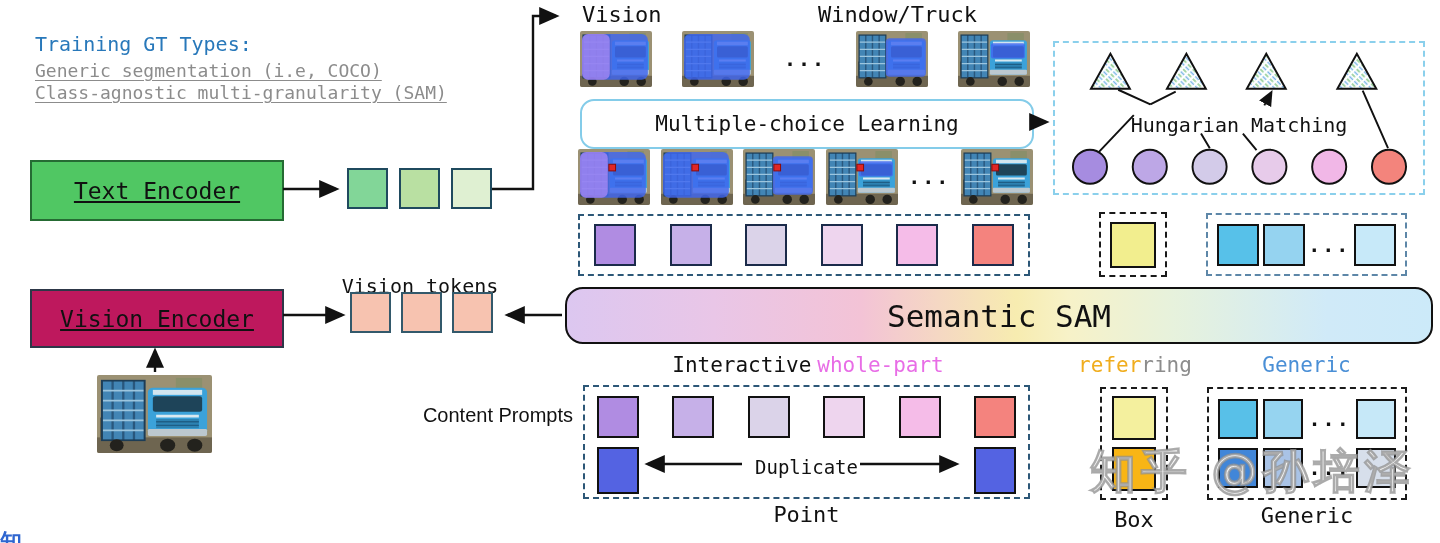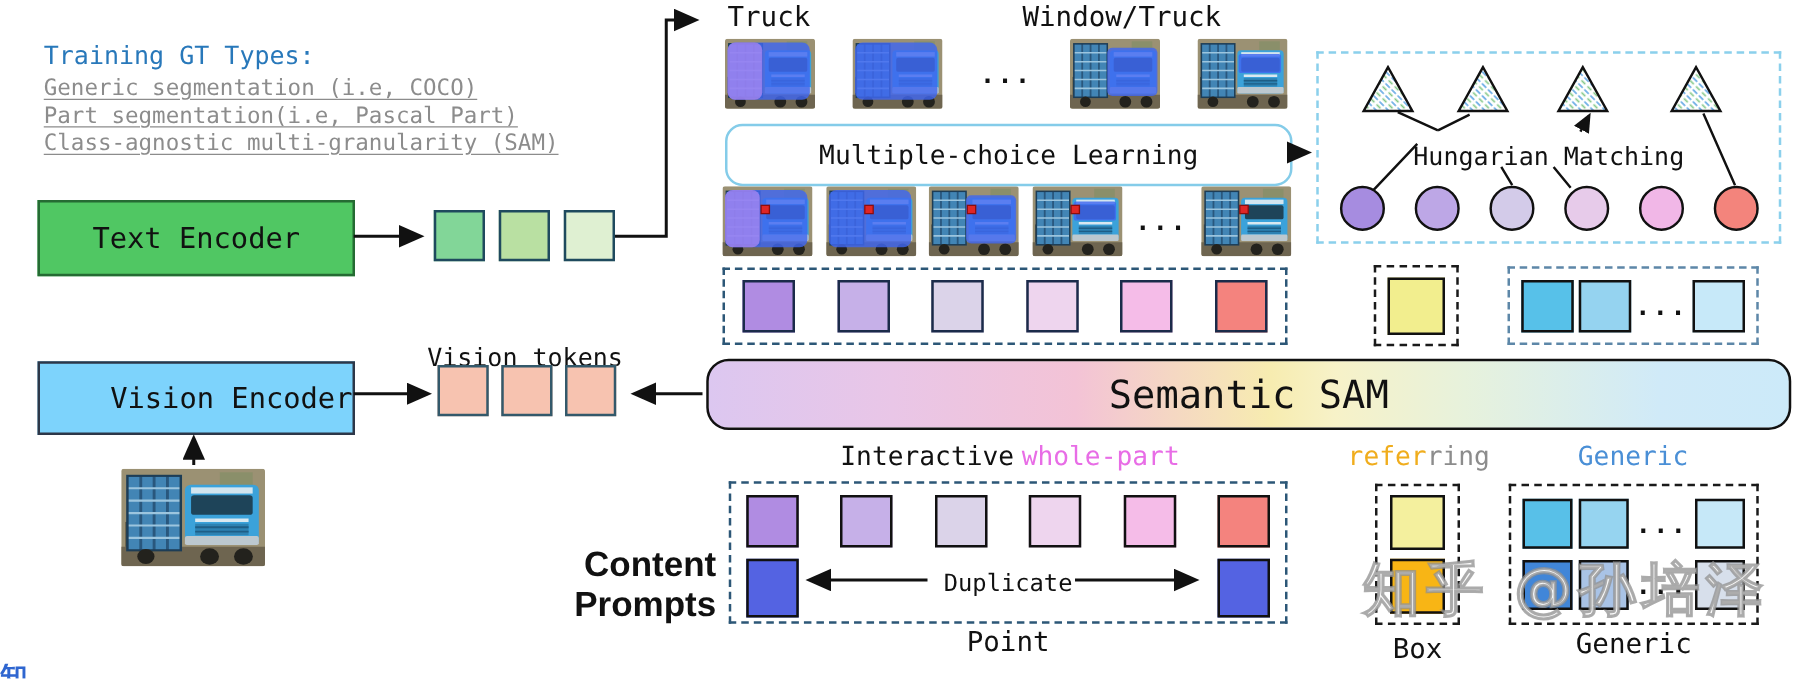--- a/index.html
+++ b/index.html
@@ -5,23 +5,23 @@
   html,body{margin:0;padding:0;background:#fff;}
   #fig{position:relative;width:1440px;height:543px;background:#fff;overflow:hidden;
        font-family:"DejaVu Sans Mono",monospace;color:#111;}
   .abs{position:absolute;}
   
   #overlay{position:absolute;left:0;top:0;width:1440px;height:543px;pointer-events:none;z-index:10;}
   
   .gt-title{font-size:20px;color:#2878ba;margin-bottom:4px;}
   .gt-item{font-size:18px;color:#8c8c8c;text-decoration:underline;text-underline-offset:3px;line-height:22px;}
   
-  .enc{display:flex;align-items:center;justify-content:center;font-size:23px;color:#111;}
+  .enc{display:flex;align-items:center;justify-content:center;font-size:23px;color:#111;text-decoration:underline;}
   .text-enc{left:30px;top:160px;width:250px;height:57px;background:#50c763;border:2.5px solid #256b33;}
-  .vis-enc{left:30px;top:289px;width:250px;height:55px;background:#7dd3fc;border:2.5px solid #2d3748;justify-content:flex-end;}
+  .vis-enc{left:30px;top:289px;width:250px;height:55px;background:#be185d;border:2.5px solid #2d3748;}
   
   .tok-row{display:flex;align-items:center;}
   .tok-row .sq{width:41px;height:41px;flex:none;box-sizing:border-box;}
   .gap11{gap:11px;} .gap10{gap:10px;}
   .green-toks .sq{border:2px solid #1f4a5e;}
   .vis-toks .sq{border:2px solid #33596b;}
   .spread{justify-content:space-between;}
   .dots{font-weight:bold;font-size:20px;color:#111;letter-spacing:2px;align-self:center;line-height:1;}
   
   .dash-navy{border:2px dashed #2c5777;}
@@ -49,21 +49,21 @@
   
   .sam-bar{left:565px;top:287px;width:868px;height:57px;box-sizing:border-box;border:2.5px solid #111;border-radius:18px;
     background:linear-gradient(90deg,#dcc7f0 0%,#e9c6e7 17%,#f3c3d6 34%,#f7ecb0 52%,#f7f2c8 58%,#e7f2dc 70%,#d0eaf8 88%,#cceaf9 100%);
     display:flex;align-items:center;justify-content:center;font-size:31px;color:#111;}
   
   .task-label{font-size:21px;text-align:center;}
   .wp{color:#e86de6;margin-left:6px;}
   .refer{color:#f0ad1d;} .ring{color:#8c8c8c;}
   .gen-blue{color:#4a8fd6;}
   
-  .side-label{font-family:"Liberation Sans",sans-serif;font-weight:700;font-size:28px;text-align:right;color:#111;margin-top:32px;}
+  .side-label{font-family:"Liberation Sans",sans-serif;font-weight:400;font-size:20px;text-align:right;color:#111;}
   .point-box{left:583px;top:385px;width:447px;height:114px;box-sizing:border-box;}
   .content-row{position:absolute;left:12px;right:12px;top:9px;display:flex;justify-content:space-between;}
   .content-row .sq{width:42px;height:42px;border:2px solid #111;box-sizing:border-box;}
   .pos-row{position:absolute;left:12px;right:12px;top:60px;display:flex;justify-content:space-between;}
   .pos-row .sq{width:42px;height:47px;border:2px solid #111;box-sizing:border-box;}
   .dup-label{position:absolute;left:0;right:0;top:69px;text-align:center;font-size:19px;}
   .under-label{font-size:22px;text-align:center;}
   .boxp-box{left:1100px;top:387px;width:68px;height:113px;box-sizing:border-box;display:flex;flex-direction:column;align-items:center;justify-content:space-evenly;}
   .boxp-box .sq{width:44px;height:44px;border:2px solid #111;box-sizing:border-box;}
   .gengrid-box{left:1207px;top:387px;width:200px;height:113px;box-sizing:border-box;display:flex;flex-direction:column;justify-content:space-evenly;}
@@ -95,21 +95,20 @@
       <path d="M562,315 L508,315" marker-end="url(#ah)"></path>
       <path d="M155,372 L155,351" marker-end="url(#ah)"></path>
       <path d="M742,464 L648,464" marker-end="url(#ah)"></path>
       <path d="M860,464 L956,464" marker-end="url(#ah)"></path>
     </g>
   </svg>
 
   <div class="abs" style="left:35px;top:32px;">
     <div class="gt-title">Training GT Types:</div>
     <div class="gt-item">Generic segmentation (i.e, COCO)</div>
-    <div class="gt-item">Part segmentation(i.e, Pascal Part)</div>
     <div class="gt-item">Class-agnostic multi-granularity (SAM)</div>
   </div>
 
   <div class="abs enc text-enc">
     <span>Text Encoder</span>
   </div>
   <div class="abs enc vis-enc">
     <span>Vision Encoder</span>
   </div>
 
@@ -140,21 +139,21 @@
         <rect x="34" y="15" width="30" height="11" rx="1.5" fill="#1e4459"></rect>
         <path d="M36,29 H62" stroke="#d9e8f0" stroke-width="2"></path>
         <rect x="36" y="31" width="26" height="6.5" fill="#2d82b2"></rect>
         <path d="M36,33 H62 M36,35.5 H62" stroke="#1e5e86" stroke-width="1"></path>
         <rect x="31" y="38" width="36" height="5" rx="1" fill="#bcc8cf"></rect>
         <circle cx="12" cy="49.5" r="4.2" fill="#23221d"></circle>
         <circle cx="43" cy="49.5" r="4.6" fill="#23221d"></circle>
         <circle cx="59.5" cy="49.5" r="4.6" fill="#23221d"></circle>
       </svg></div>
 
-  <div class="abs" style="left:582px;top:2px;font-size:22px;">Truck</div>
+  <div class="abs" style="left:582px;top:2px;font-size:22px;">Vision</div>
   <div class="abs" style="left:818px;top:2px;font-size:22px;">Window/Truck</div>
 
   <div class="abs truck-row spread" style="left:580px;top:30px;width:450px;height:58px;">
       <svg class="truck" viewBox="0 0 70 55" preserveAspectRatio="none">
         <rect width="70" height="55" fill="#9b9173"></rect>
         <rect x="0" y="44" width="70" height="11" fill="#6e6550"></rect>
         <rect x="48" y="2" width="16" height="8" fill="#8a8f6a"></rect>
         <rect x="2" y="30" width="8" height="14" fill="#55503e"></rect>
         <rect x="3" y="4" width="26" height="42" fill="#4285b5"></rect>
         <path d="M9.5,4 V46 M16,4 V46 M22.5,4 V46" stroke="#29577d" stroke-width="1.4"></path>

